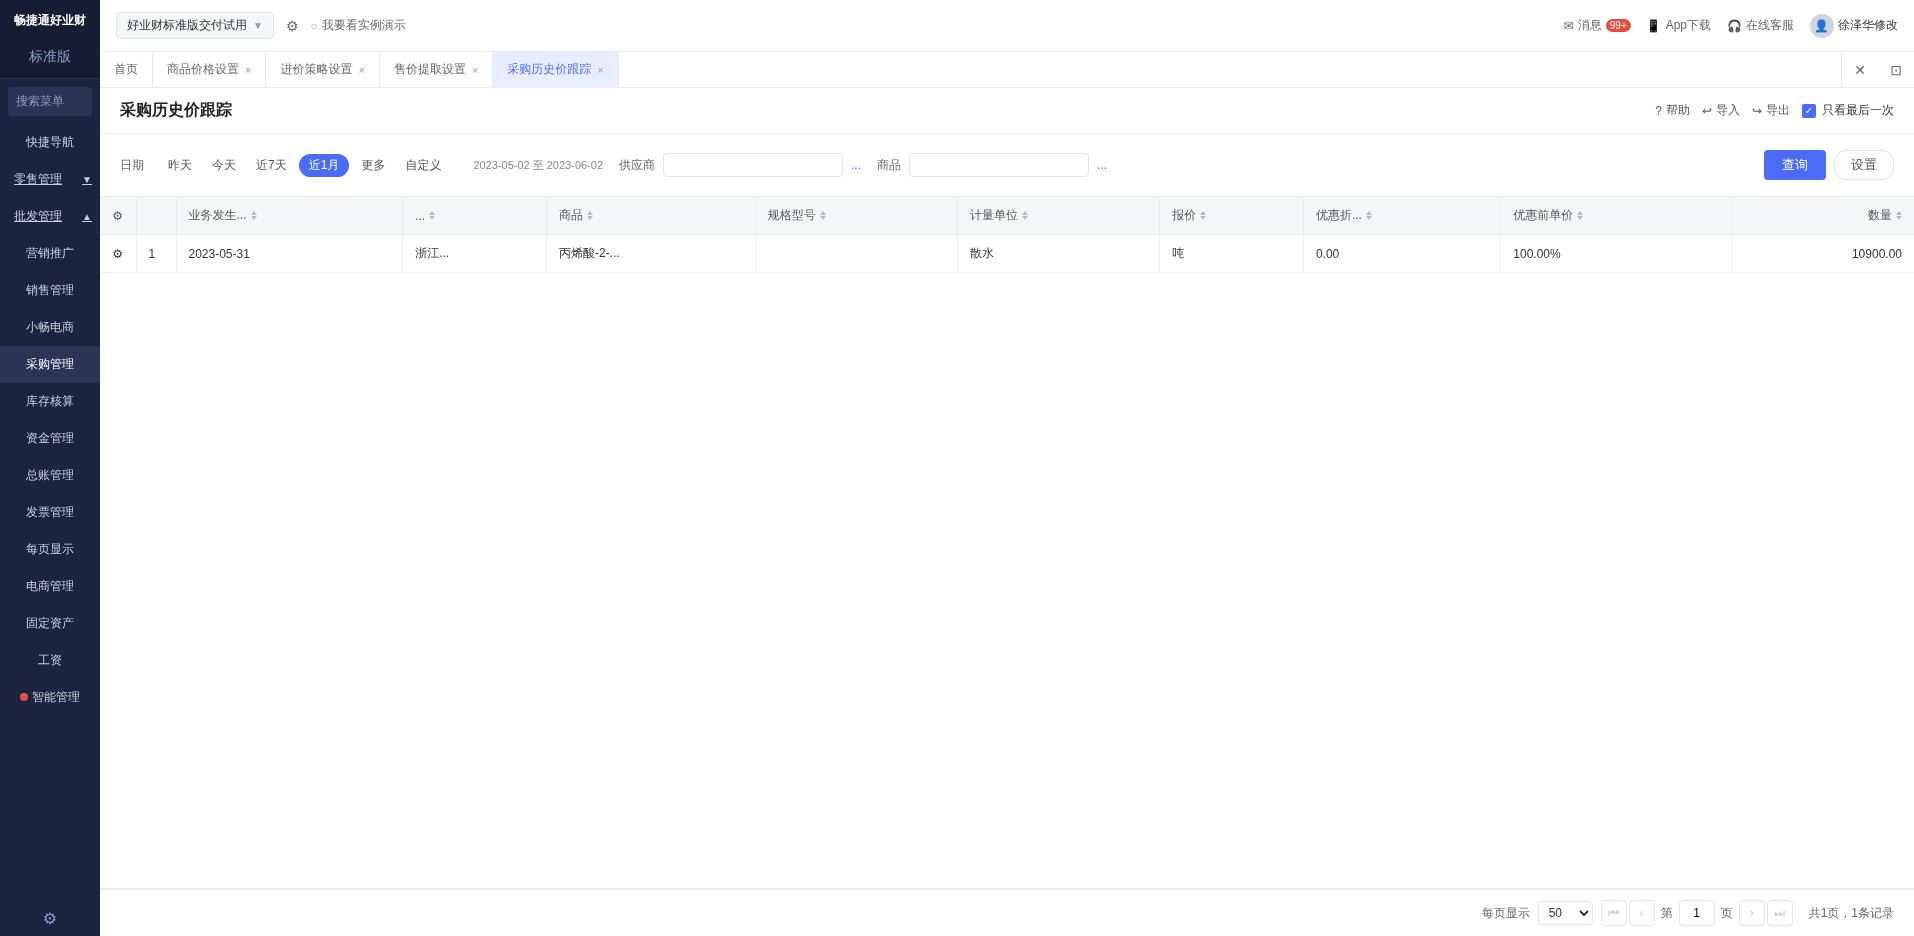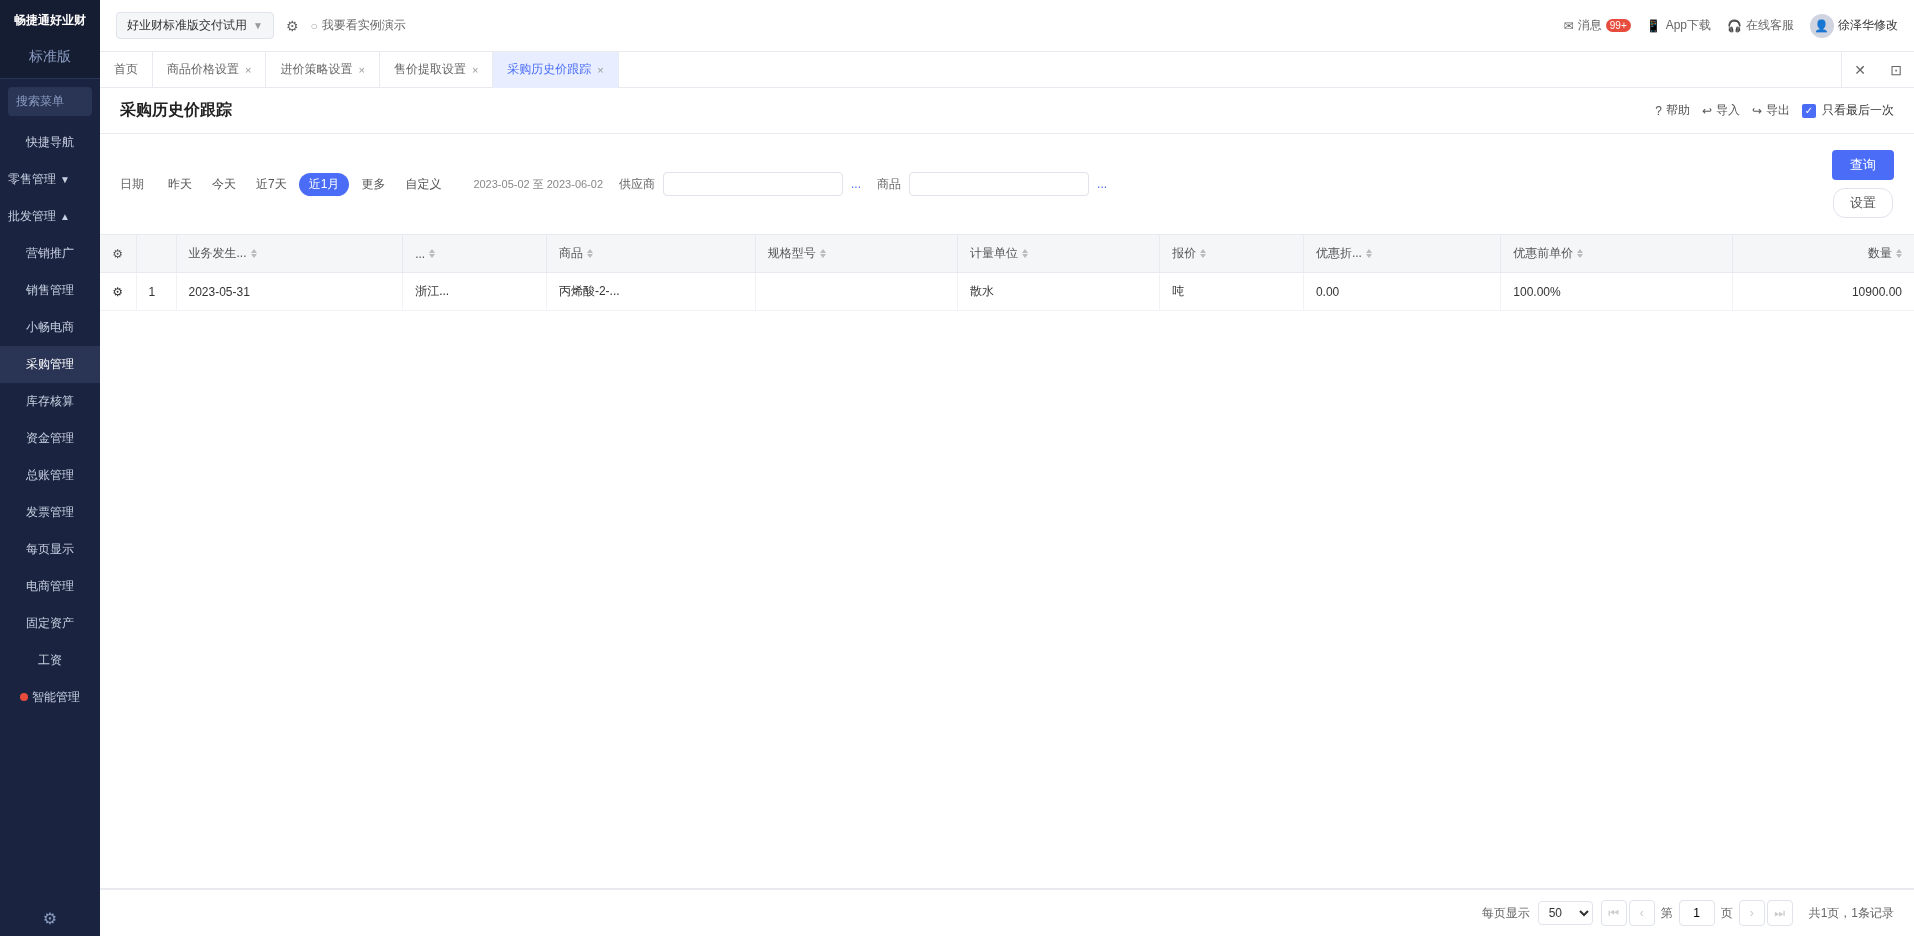--- a/index.html
+++ b/index.html
@@ -7,21 +7,21 @@
 
     
     .sidebar { width: 100px; background: #1a2340; display: flex; flex-direction: column; color: #c8cfe0; flex-shrink: 0; }
     .sidebar-logo { padding: 12px 8px; background: #151d33; text-align: center; font-size: 11px; color: #fff; line-height: 1.4; border-bottom: 1px solid #2a3555; }
     .sidebar-logo .logo-title { font-size: 12px; font-weight: bold; }
     .sidebar-logo .logo-sub { font-size: 14px; color: #8a9bc0; margin-top: 18px; }
     .sidebar-search { padding: 8px; }
     .sidebar-search-btn { width: 100%; background: #2a3555; border: none; color: #8a9bc0; padding: 6px 8px; border-radius: 4px; font-size: 12px; text-align: left; cursor: pointer; }
     .sidebar-nav-item { padding: 10px 8px; text-align: center; font-size: 12px; cursor: pointer; color: #c8cfe0; position: relative; }
     .sidebar-nav-item.active { background: #2a3555; color: #fff; }
-    .sidebar-nav-item.has-submenu { display: flex; align-items: center; justify-content: flex-start; gap: 4px; }
+    .sidebar-nav-item.has-submenu { display: flex; align-items: center; justify-content: flex-end; gap: 20px; text-decoration: underline; }
     .sidebar-nav-item .arrow { font-size: 10px; }
     .sidebar-nav-item .dot { width: 8px; height: 8px; background: #e74c3c; border-radius: 50%; display: inline-block; margin-right: 4px; }
     .sidebar-bottom { margin-top: auto; padding: 8px; text-align: center; }
     .sidebar-gear { color: #8a9bc0; font-size: 16px; cursor: pointer; }
 
     
     .main { flex: 1; display: flex; flex-direction: column; overflow: hidden; }
 
     
     .topbar { background: #fff; height: 52px; display: flex; align-items: center; padding: 0 16px; border-bottom: 1px solid #e8eaf0; gap: 12px; flex-shrink: 0; }
@@ -60,21 +60,21 @@
     .filter-row { display: flex; align-items: center; gap: 16px; flex-wrap: wrap; }
     .filter-label { font-size: 12px; color: #666; white-space: nowrap; }
     .filter-date-group { display: flex; align-items: center; gap: 4px; }
     .filter-date-group .date-btn { padding: 3px 8px; font-size: 12px; cursor: pointer; color: #555; border: none; background: none; }
     .filter-date-group .date-btn.active { background: #4a6cf7; color: #fff; border-radius: 12px; padding: 3px 10px; }
     .filter-date-range { font-size: 11px; color: #888; margin-left: 8px; }
     .filter-supplier { display: flex; align-items: center; gap: 8px; }
     .filter-input { border: 1px solid #e0e3eb; border-radius: 4px; padding: 4px 8px; font-size: 12px; min-width: 150px; color: #333; outline: none; }
     .filter-more { color: #4a6cf7; font-size: 12px; cursor: pointer; }
     .filter-product { display: flex; align-items: center; gap: 8px; }
-    .filter-actions { margin-left: auto; display: flex; align-items: center; gap: 8px; flex-direction: column; }
+    .filter-actions { margin-left: auto; display: flex; align-items: center; gap: 8px; }
     .btn-primary { background: #4a6cf7; color: #fff; border: none; padding: 6px 18px; border-radius: 4px; font-size: 13px; cursor: pointer; }
     .btn-default { background: #fff; color: #555; border: 1px solid #e0e3eb; padding: 5px 16px; border-radius: 12px; font-size: 13px; cursor: pointer; }
 
     
     .table-area { flex: 1; background: #fff; margin: 0; overflow: auto; }
     table { width: 100%; border-collapse: collapse; font-size: 12px; }
     thead tr { background: #f5f6f8; border-bottom: 1px solid #e8eaf0; }
     thead th { padding: 10px 12px; text-align: left; color: #555; font-weight: 500; white-space: nowrap; border-right: 1px solid #e8eaf0; user-select: none; }
     thead th:last-child { border-right: none; }
     tbody tr { border-bottom: 1px solid #f0f2f5; }

